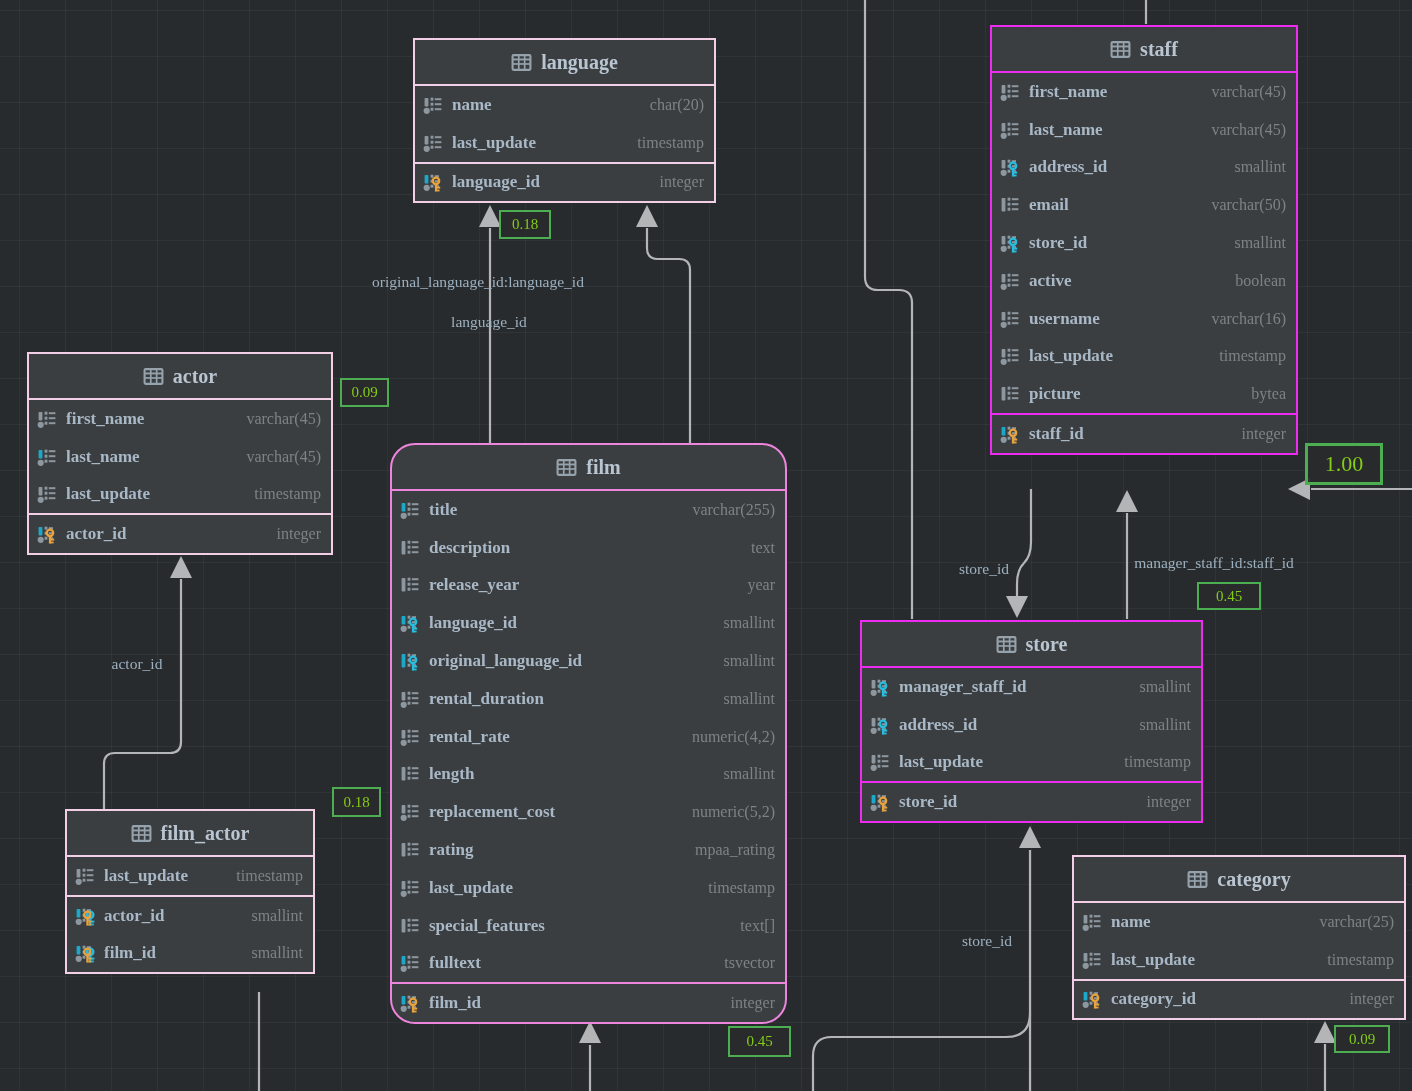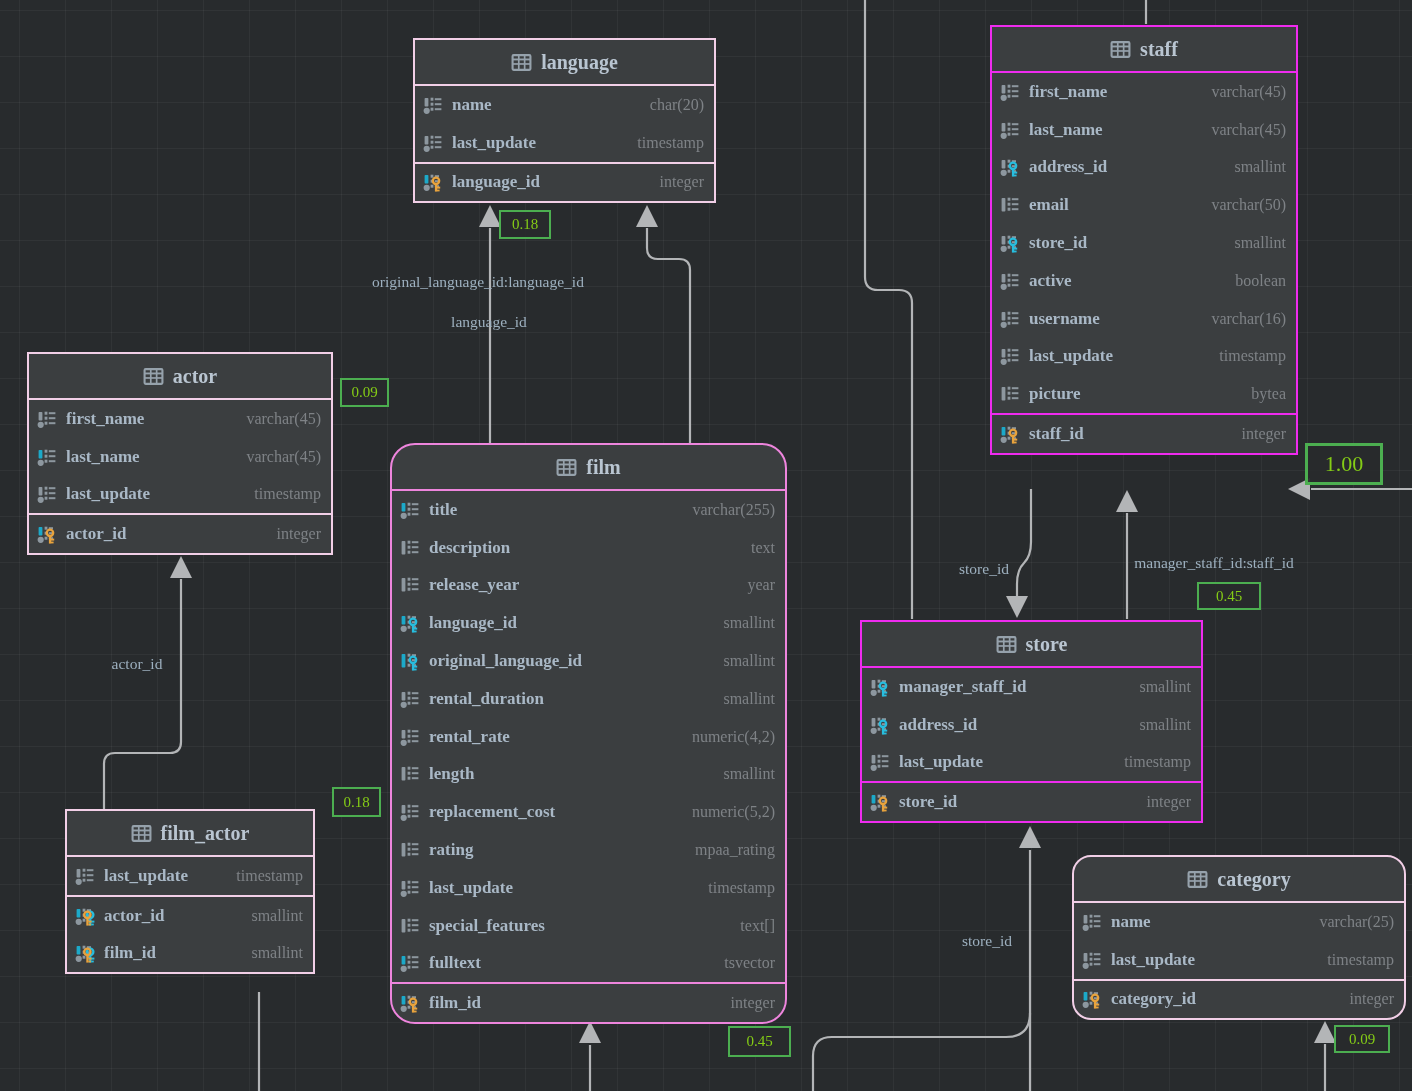--- a/index.html
+++ b/index.html
@@ -830,21 +830,21 @@
                 <rect x="11.9" y="11.4" width="2.3" height="8.2" fill="#e8a33d"></rect>
                 <rect x="14" y="14.6" width="3.2" height="2" fill="#e8a33d"></rect>
                 <rect x="14" y="17.6" width="2.6" height="1.8" fill="#e8a33d"></rect>
               </g>
             </svg></span>
           <span class="cname">store_id</span>
           <span class="ctype">integer</span>
         </div>
       </div>
     </div>
-    <div class="tbl b-pale" style="left: 1072px; top: 855px; width: 334px; border-radius: 19px;">
+    <div class="tbl b-pale" style="left: 1072px; top: 855px; width: 334px;">
       <div class="tbl-header">
         <span style="display: inline-flex;">
           <svg width="21" height="21" viewBox="0 0 20 20" xmlns="http://www.w3.org/2000/svg">
             <rect x="1.5" y="3" width="17" height="14" rx="1" fill="none" stroke="#96a2ac" stroke-width="2"></rect>
             <rect x="1.5" y="6.2" width="17" height="1.8" fill="#96a2ac"></rect>
             <rect x="1.5" y="10.6" width="17" height="1.6" fill="#96a2ac"></rect>
             <rect x="6.6" y="3" width="1.6" height="14" fill="#96a2ac"></rect>
             <rect x="12.2" y="3" width="1.6" height="14" fill="#96a2ac"></rect>
           </svg>
         </span>

